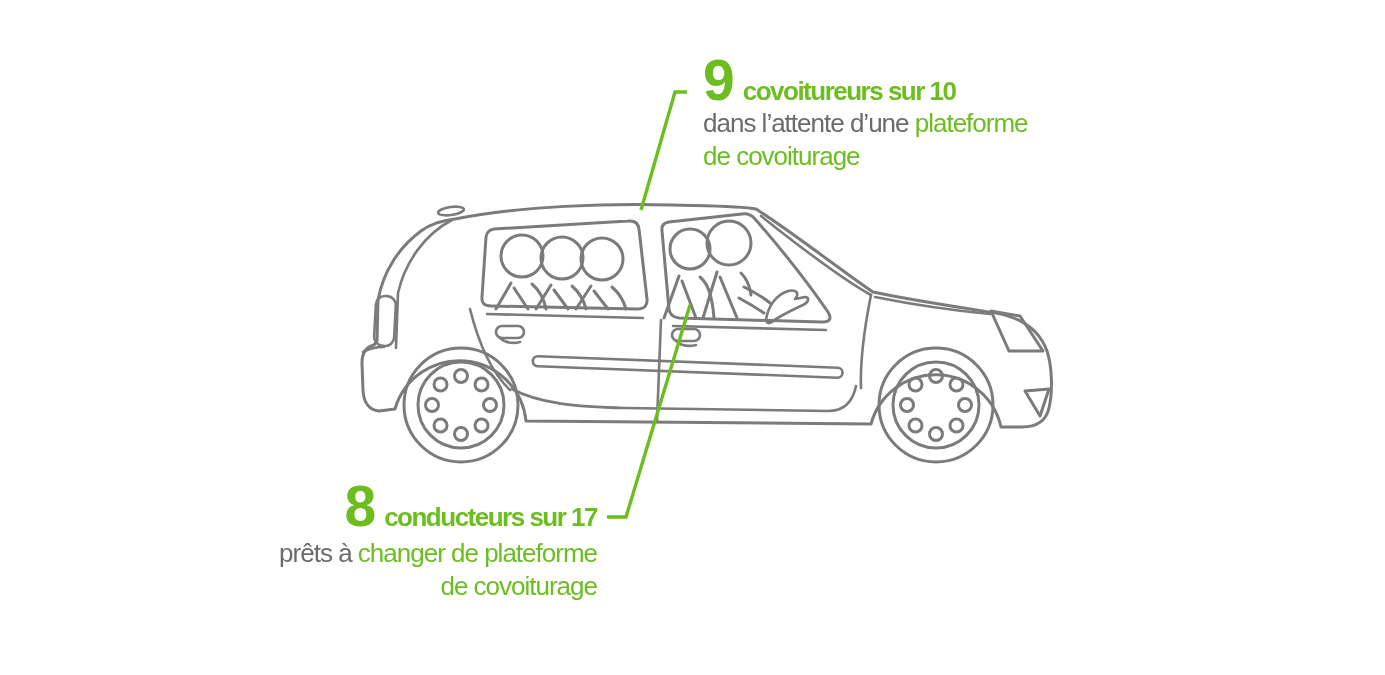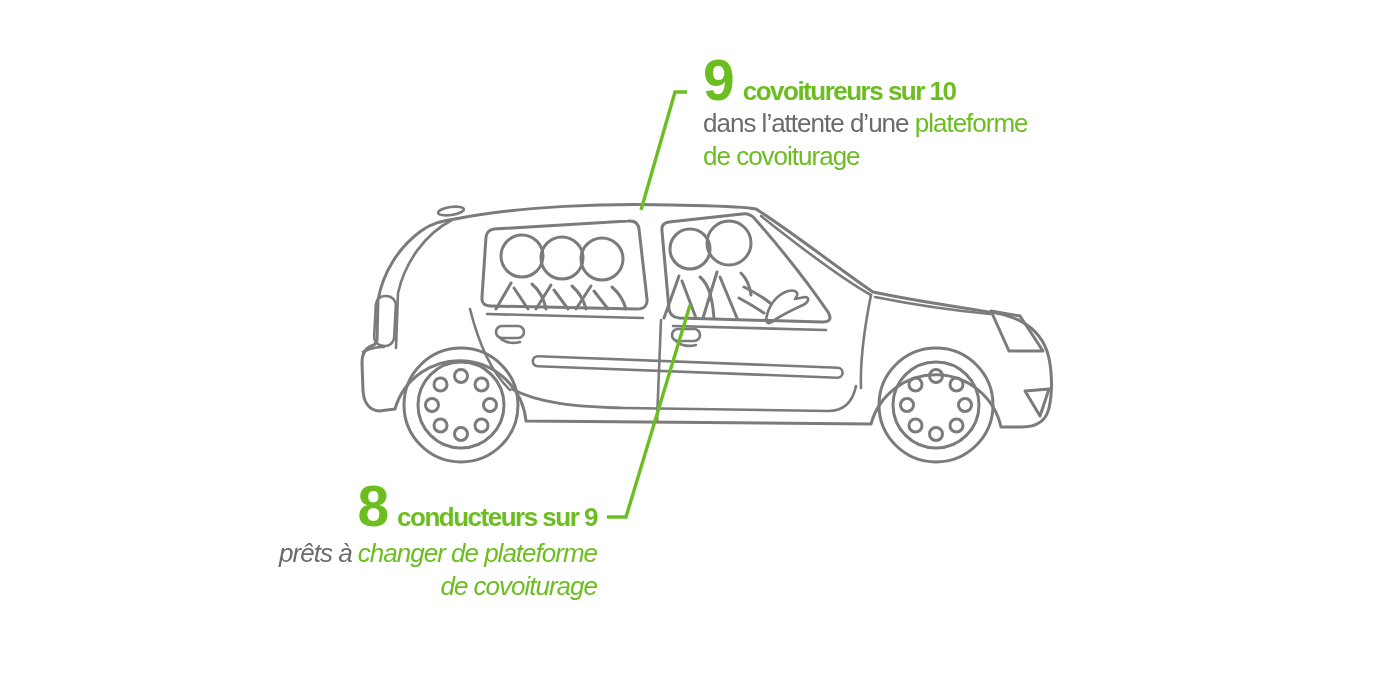--- a/index.html
+++ b/index.html
@@ -132,20 +132,20 @@
     <span class="big-num">9</span>
     <span class="lbl">covoitureurs sur 10</span>
   </div>
   <div class="annotation body-lines" style="left:703px;top:107px;">
     <div><span>dans l’attente d’une </span><span class="hl">plateforme</span></div>
     <div class="hl">de covoiturage</div>
   </div>
 
   <div class="annotation row1" style="right:788px;top:478px;justify-content:flex-end;">
     <span class="big-num">8</span>
-    <span class="lbl">conducteurs sur 9</span>
+    <span class="lbl">conducteurs sur 17</span>
   </div>
-  <div class="annotation body-lines align-right" style="right:788px;top:537px;font-style:italic;">
+  <div class="annotation body-lines align-right" style="right:788px;top:537px;">
     <div><span>prêts à </span><span class="hl">changer de plateforme</span></div>
     <div class="hl">de covoiturage</div>
   </div>
 
 </div>
 
 </body></html>

